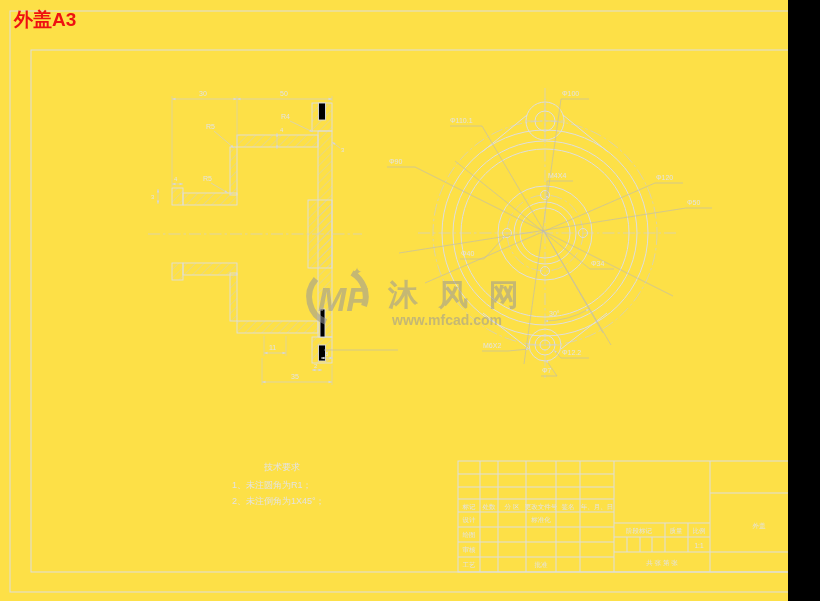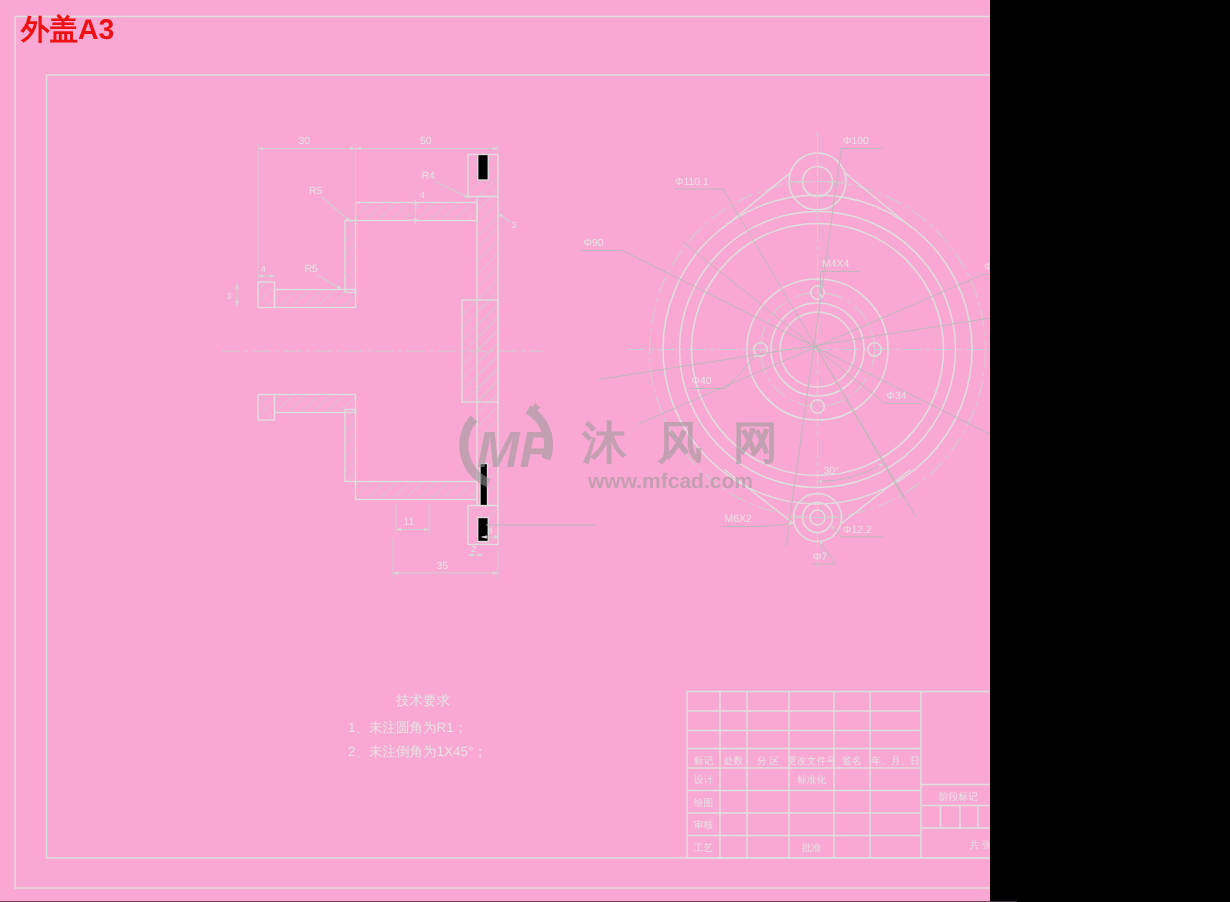--- a/index.html
+++ b/index.html
@@ -1,16 +1,16 @@
 <!DOCTYPE html>
 <html><head>
 <meta charset="utf-8">
 <style>
   html,body{margin:0;padding:0;background:#000;}
-  #sheet{position:relative;width:660px;height:601px;background:#f9a8d4;overflow:hidden;}
+  #sheet{position:relative;width:788px;height:601px;background:#fde047;overflow:hidden;}
   svg{display:block;}
   text{font-family:"Liberation Sans",sans-serif;}
   .s{stroke:#dedede;stroke-width:1;fill:none;}
   .thin{stroke:#b9b9b9;stroke-width:.6;fill:none;}
   .cl{stroke:#cfcfcf;stroke-width:.7;fill:none;stroke-dasharray:12 3 2.5 3;}
   .dim{stroke:#cfcfcf;stroke-width:.7;fill:none;}
   .ext{stroke:#cfcfcf;stroke-width:.55;fill:none;}
   .h{fill:url(#hp);stroke:#dedede;stroke-width:.9;}
   .hole{fill:#000;stroke:#dedede;stroke-width:.9;}
   .t{fill:#e3e3e3;font-size:7px;}

